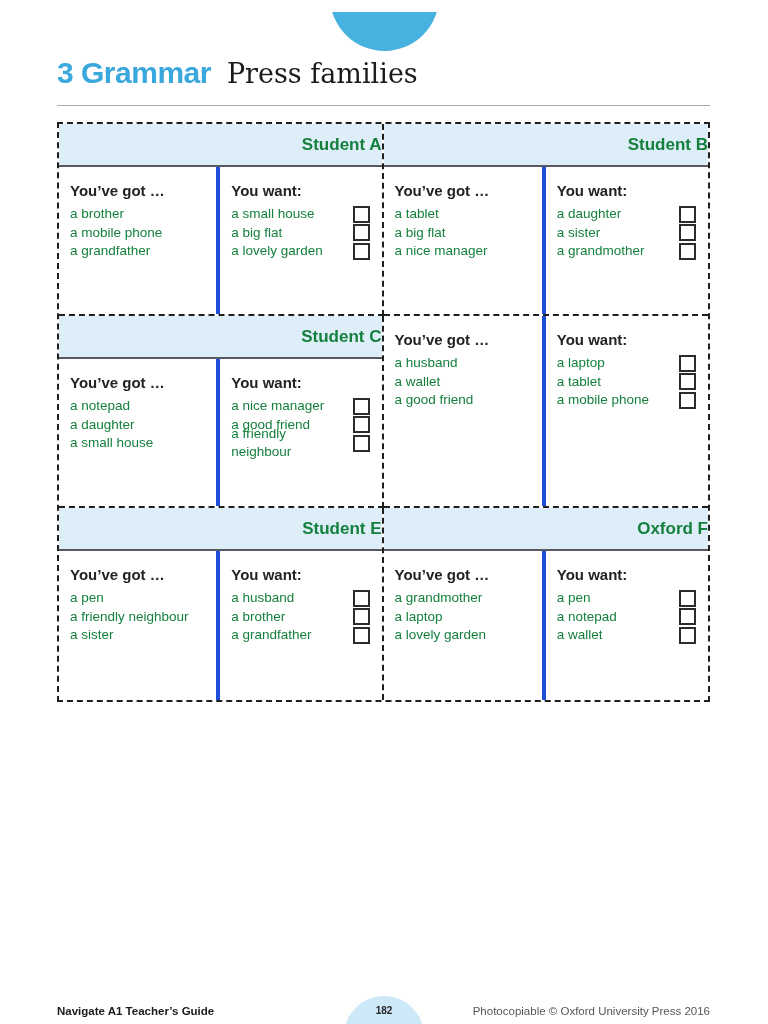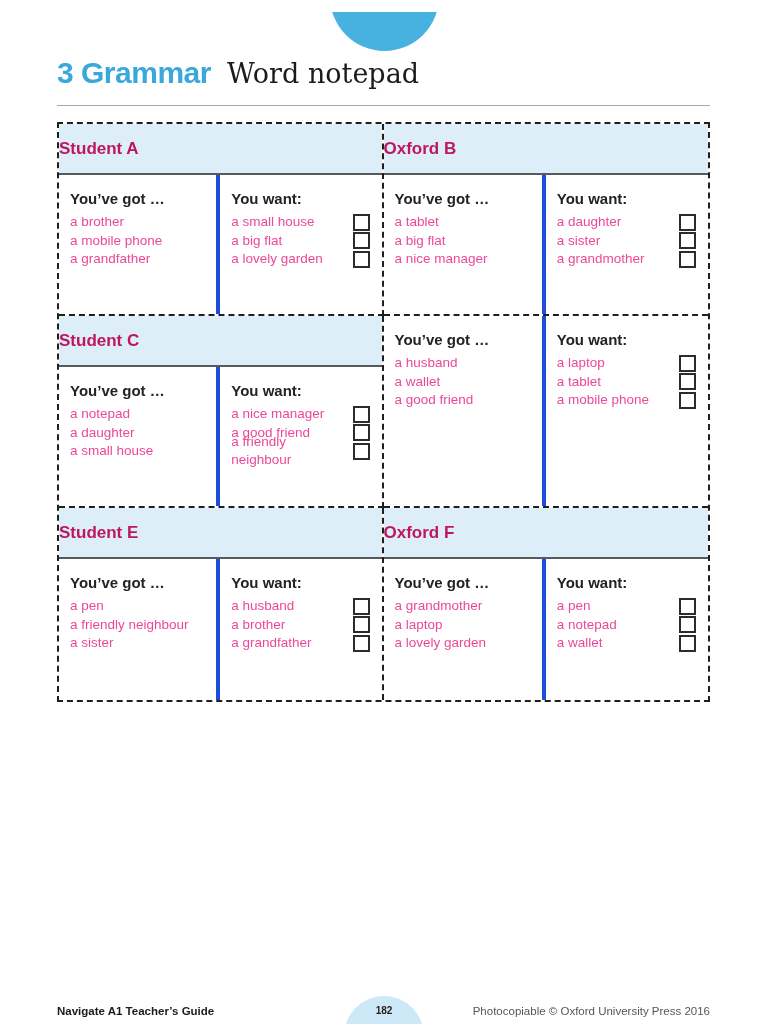--- a/index.html
+++ b/index.html
@@ -66,43 +66,43 @@
     border: 2px dashed #1f1f1f;
     display: grid;
     grid-template-columns: 1fr 1fr;
     grid-template-rows: repeat(3, 1fr);
   }
   .card { display: flex; flex-direction: column; background: #ffffff; }
   .card.col-a { border-right: 2px dashed #1f1f1f; }
   .card.row-0, .card.row-1 { border-bottom: 2px dashed #1f1f1f; }
 
   .card-header {
-    height: 51px;
+    height: 43px;
     background: #ddeef8;
     border-bottom: 2px solid #57595c;
     display: flex;
     align-items: center;
-    justify-content: flex-start;
+    justify-content: flex-end;
     font-size: 17px;
     font-weight: bold;
-    color: #be185d;
+    color: #15803d;
   }
   .card-body { flex: 1; display: flex; }
   .card-col { width: 50%; padding: 15px 12px 0 11px; }
   .card-col.got { border-right: 4px solid #1d4ed8; }
 
   .col-label {
     font-size: 15px;
     font-weight: bold;
     color: #232323;
     margin-bottom: 6px;
   }
   .item {
     font-size: 13.5px;
-    color: #ec4899;
+    color: #15803d;
     line-height: 18.5px;
   }
   .want-row {
     display: flex;
     align-items: center;
     justify-content: space-between;
     height: 18.5px;
   }
   .checkbox {
     width: 17px;
@@ -153,21 +153,21 @@
 </style>
 </head>
 <body>
 
 <div class="page">
 
   <div class="top-circle"></div>
 
   <div class="title-row">
     <span class="title-unit">3 Grammar</span>
-    <span class="title-topic">Word notepad</span>
+    <span class="title-topic">Press families</span>
   </div>
   <div class="title-rule"></div>
 
   <div class="ws-grid">
   <div class="card col-a row-0">
     <div class="card-header">
       <span>Student A</span>
     </div>
     <div class="card-body">
       <div class="card-col got">
@@ -193,21 +193,21 @@
                 <span class="item">a lovely garden</span>
                 <span class="checkbox"></span>
               </div>
             </div>
       </div>
     </div>
   </div>
 
   <div class="card col-b row-0">
     <div class="card-header">
-      <span>Oxford B</span>
+      <span>Student B</span>
     </div>
     <div class="card-body">
       <div class="card-col got">
         <div class="col-label">You’ve got …</div>
         <div>
               <div class="item">a tablet</div>
               <div class="item">a big flat</div>
               <div class="item">a nice manager</div>
             </div>
       </div>

